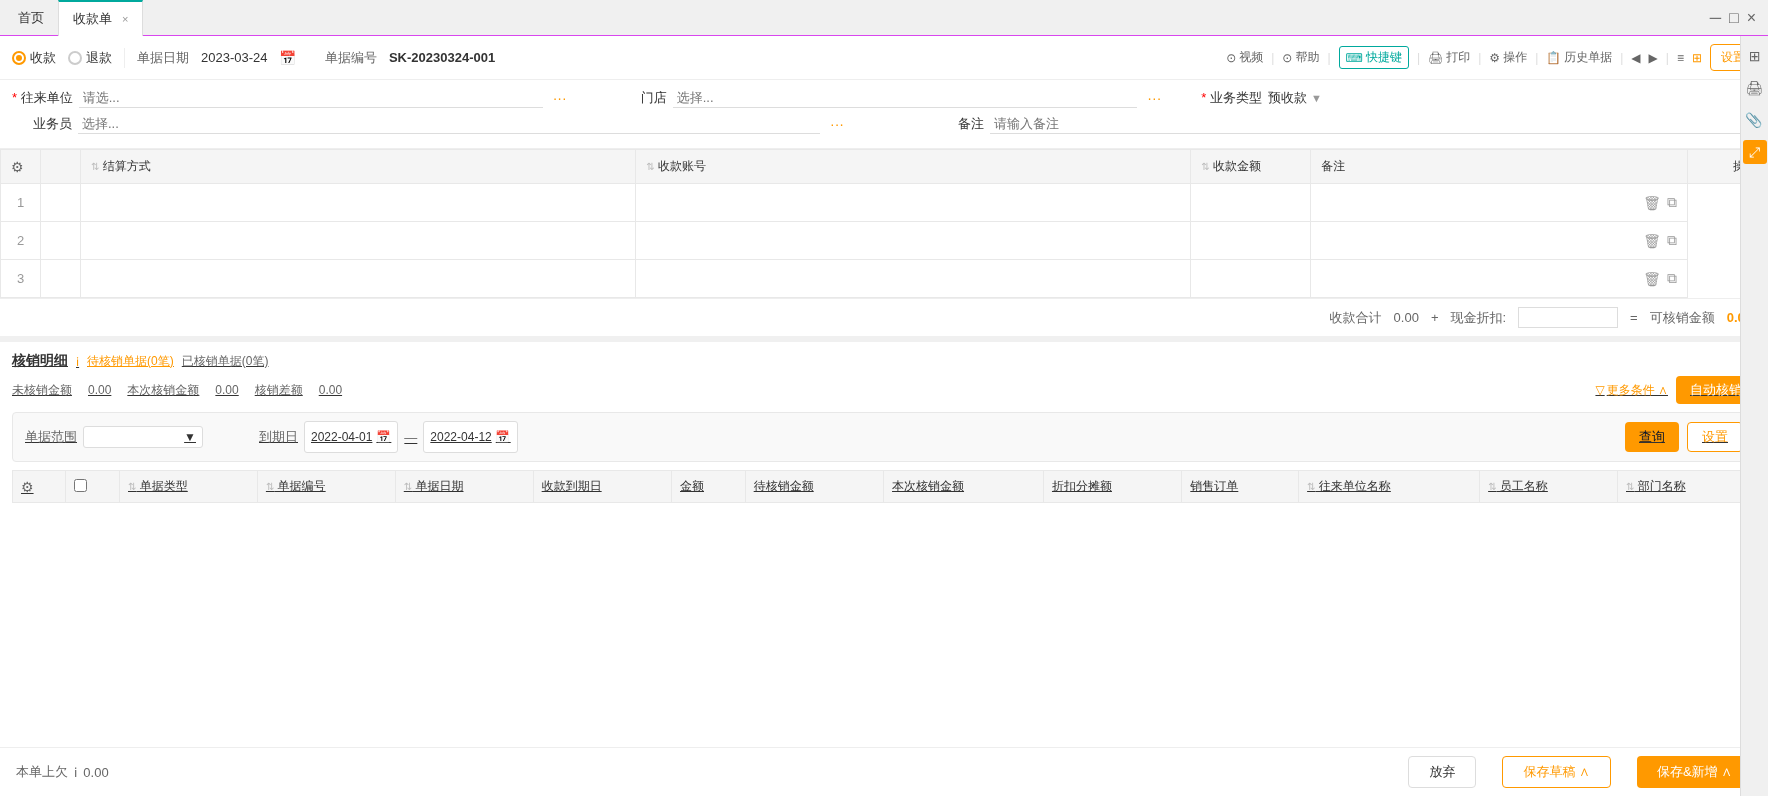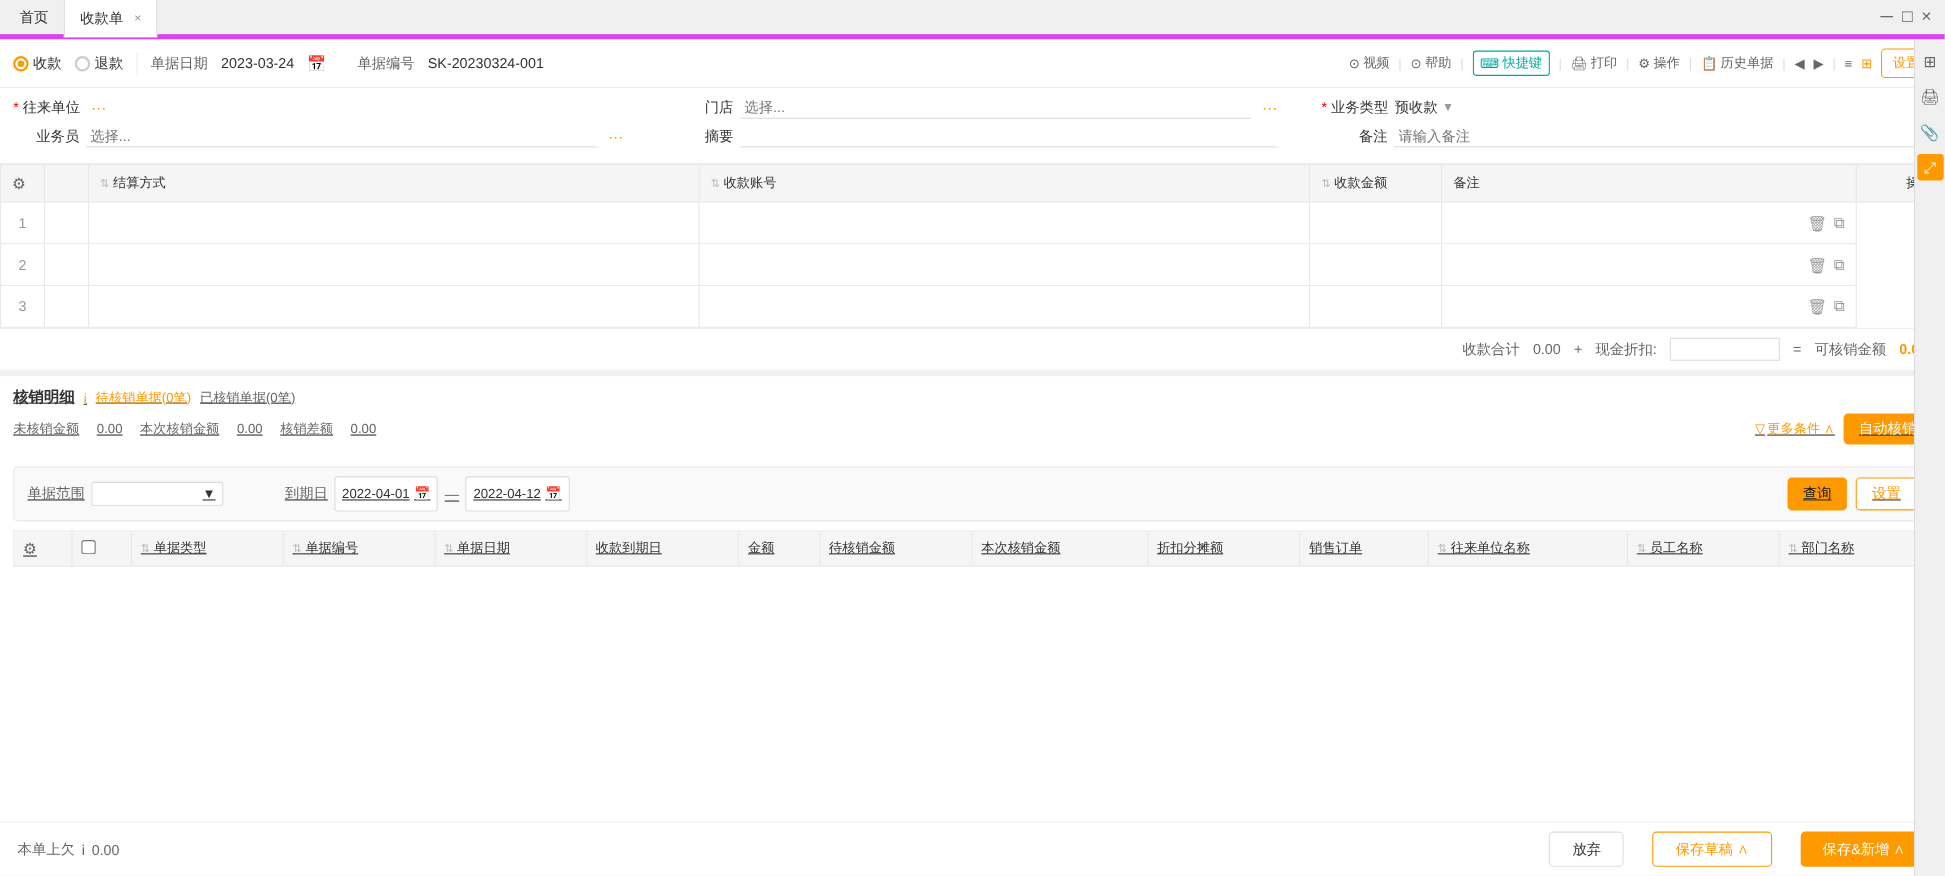--- a/index.html
+++ b/index.html
@@ -1,19 +1,19 @@
 <!DOCTYPE html>
 <html><head>
   <meta charset="utf-8">
   <style>
     * { box-sizing: border-box; margin: 0; padding: 0; }
     body { font-family: 'Microsoft YaHei', Arial, sans-serif; font-size: 13px; background: #f0f0f0; color: #333; height: 796px; overflow: hidden; }
 
     
-    .tab-bar { display: flex; align-items: center; background: #f0f0f0; height: 36px; border-bottom: 5px solid #d946ef; padding: 0 4px; }
+    .tab-bar { display: flex; align-items: center; background: #f0f0f0; height: 36px; border-bottom: 1px solid #d946ef; padding: 0 4px; }
     .tab-item { padding: 0 14px; height: 36px; display: flex; align-items: center; cursor: pointer; font-size: 13px; gap: 6px; }
     .tab-item.home { color: #333; }
     .tab-item.active { background: #fff; border-top: 2px solid #00a99d; color: #333; border-left: 1px solid #ddd; border-right: 1px solid #ddd; }
     .tab-close { font-size: 11px; color: #999; cursor: pointer; margin-left: 4px; }
     .tab-bar-right { margin-left: auto; display: flex; gap: 8px; font-size: 16px; color: #666; cursor: pointer; padding-right: 8px; }
 
     
     .main-area { background: #fff; height: calc(796px - 36px); display: flex; flex-direction: column; overflow: hidden; }
 
     
@@ -21,21 +21,21 @@
     .radio-group { display: flex; gap: 12px; align-items: center; }
     .radio-item { display: flex; align-items: center; gap: 4px; cursor: pointer; }
     .radio-dot { width: 14px; height: 14px; border-radius: 50%; border: 2px solid #ccc; display: flex; align-items: center; justify-content: center; }
     .radio-dot.active { border-color: #f90; }
     .radio-dot.active::after { content: ''; width: 6px; height: 6px; background: #f90; border-radius: 50%; }
     .toolbar-divider { width: 1px; height: 20px; background: #eee; }
     .date-label { color: #666; }
     .date-value { color: #333; font-weight: 500; }
     .cal-icon { color: #f90; cursor: pointer; font-size: 14px; }
     .doc-number-label { color: #666; margin-left: 16px; }
-    .doc-number-value { color: #333; }
+    .doc-number-value { color: #333; font-weight: bold; }
     .toolbar-right { margin-left: auto; display: flex; align-items: center; gap: 8px; color: #666; font-size: 12px; }
     .toolbar-right-item { display: flex; align-items: center; gap: 3px; cursor: pointer; }
     .toolbar-right-item.highlight { color: #00a99d; border: 1px solid #00a99d; padding: 2px 6px; border-radius: 3px; }
     .settings-btn { background: #fff; border: 1px solid #f90; color: #f90; border-radius: 4px; padding: 4px 10px; cursor: pointer; font-size: 12px; }
 
     
     .form-area { padding: 8px 12px; background: #fff; border-bottom: 1px solid #eee; }
     .form-row { display: flex; align-items: center; gap: 0; margin-bottom: 6px; }
     .form-field { display: flex; align-items: center; gap: 6px; flex: 1; }
     .form-label { color: #333; white-space: nowrap; min-width: 60px; text-align: right; }
@@ -62,21 +62,21 @@
     .summary-highlight { color: #f90; font-weight: bold; }
     .summary-input { width: 100px; border: 1px solid #ddd; outline: none; padding: 2px 6px; font-size: 13px; }
 
     
     .reconciliation { background: #fff; border-top: 6px solid #f0f0f0; padding: 10px 12px; flex: 1; overflow: hidden; display: flex; flex-direction: column; text-decoration: underline; }
     .rec-header { display: flex; align-items: center; gap: 8px; margin-bottom: 6px; }
     .rec-title { font-size: 14px; font-weight: bold; color: #333; }
     .rec-info-icon { color: #f90; font-size: 12px; cursor: pointer; }
     .rec-tab { color: #f90; font-size: 12px; cursor: pointer; text-decoration: underline; }
     .rec-tab-inactive { color: #666; font-size: 12px; }
-    .rec-stats { display: flex; align-items: center; gap: 16px; font-size: 12px; color: #666; margin-bottom: 20px; }
+    .rec-stats { display: flex; align-items: center; gap: 16px; font-size: 12px; color: #666; margin-bottom: 8px; }
     .rec-controls-right { margin-left: auto; display: flex; align-items: center; gap: 8px; }
     .more-cond-btn { color: #f90; font-size: 12px; cursor: pointer; display: flex; align-items: center; gap: 2px; }
     .auto-rec-btn { background: #f90; color: #fff; border: none; border-radius: 4px; padding: 5px 14px; cursor: pointer; font-size: 13px; }
     .query-btn { background: #f90; color: #0f172a; border: none; border-radius: 4px; padding: 5px 14px; cursor: pointer; font-size: 13px; }
     .set-btn { background: #fff; color: #f90; border: 1px solid #f90; border-radius: 4px; padding: 5px 14px; cursor: pointer; font-size: 13px; }
 
     
     .filter-row { display: flex; align-items: center; gap: 16px; background: #f9f9f9; padding: 8px 12px; border: 1px solid #e8e8e8; border-radius: 4px; margin-bottom: 8px; }
     .filter-field { display: flex; align-items: center; gap: 6px; }
     .filter-label { color: #666; white-space: nowrap; }
@@ -178,20 +178,21 @@
       <span style="cursor:pointer">≡</span>
       <span style="cursor:pointer; color:#f90">⊞</span>
       <button class="settings-btn">设置</button>
     </div>
   </div>
 
   <div class="form-area">
     <div class="form-row">
       <div class="form-field">
         <span class="form-label required">往来单位</span>
+        <input class="form-input" style="width: 240px;" placeholder="请选...">
         <span class="more-btn">···</span>
       </div>
       <div style="width:40px"></div>
       <div class="form-field">
         <span class="form-label">门店</span>
         <input class="form-input" style="width: 300px;" placeholder="选择...">
         <span class="more-btn">···</span>
       </div>
       <div style="width:40px"></div>
       <div class="form-field">
@@ -202,24 +203,20 @@
         </div>
       </div>
     </div>
     <div class="form-row">
       <div class="form-field">
         <span class="form-label">业务员</span>
         <input class="form-input" style="width: 240px;" placeholder="选择...">
         <span class="more-btn">···</span>
       </div>
       <div style="width:40px"></div>
-      <div class="form-field">
-        <span class="form-label">摘要</span>
-        <input class="form-input" style="width: 300px;">
-      </div>
       <div style="width:40px"></div>
       <div class="form-field">
         <span class="form-label">备注</span>
         <input class="form-input" style="width: 280px;" placeholder="请输入备注">
       </div>
     </div>
   </div>
 
   <div class="table-area">
     <table class="data-table">

